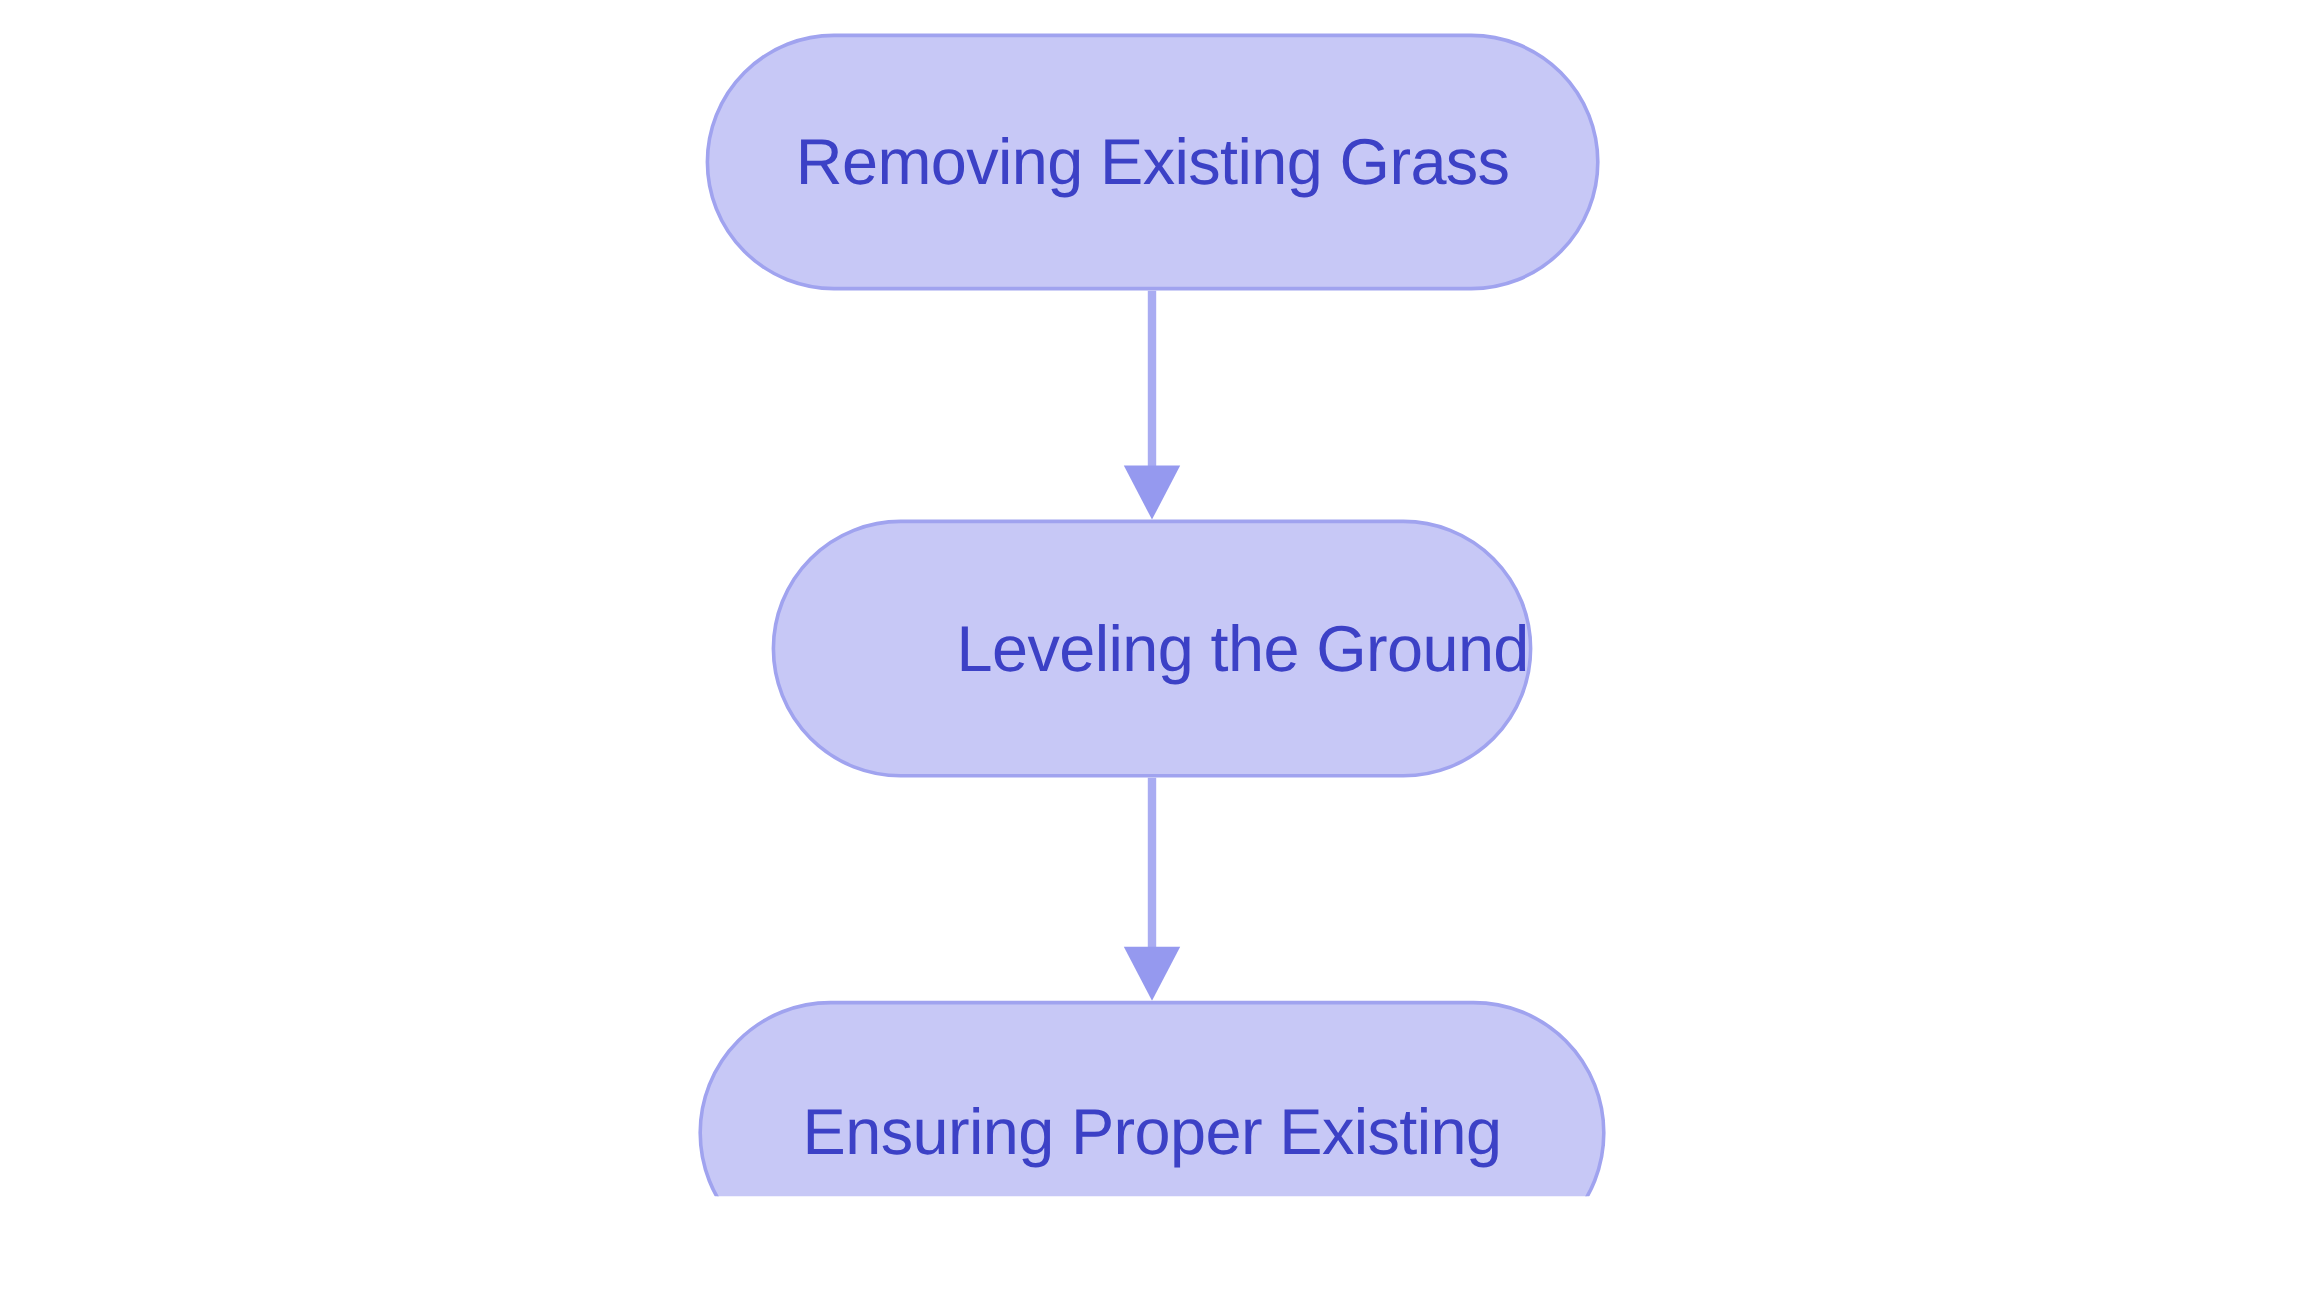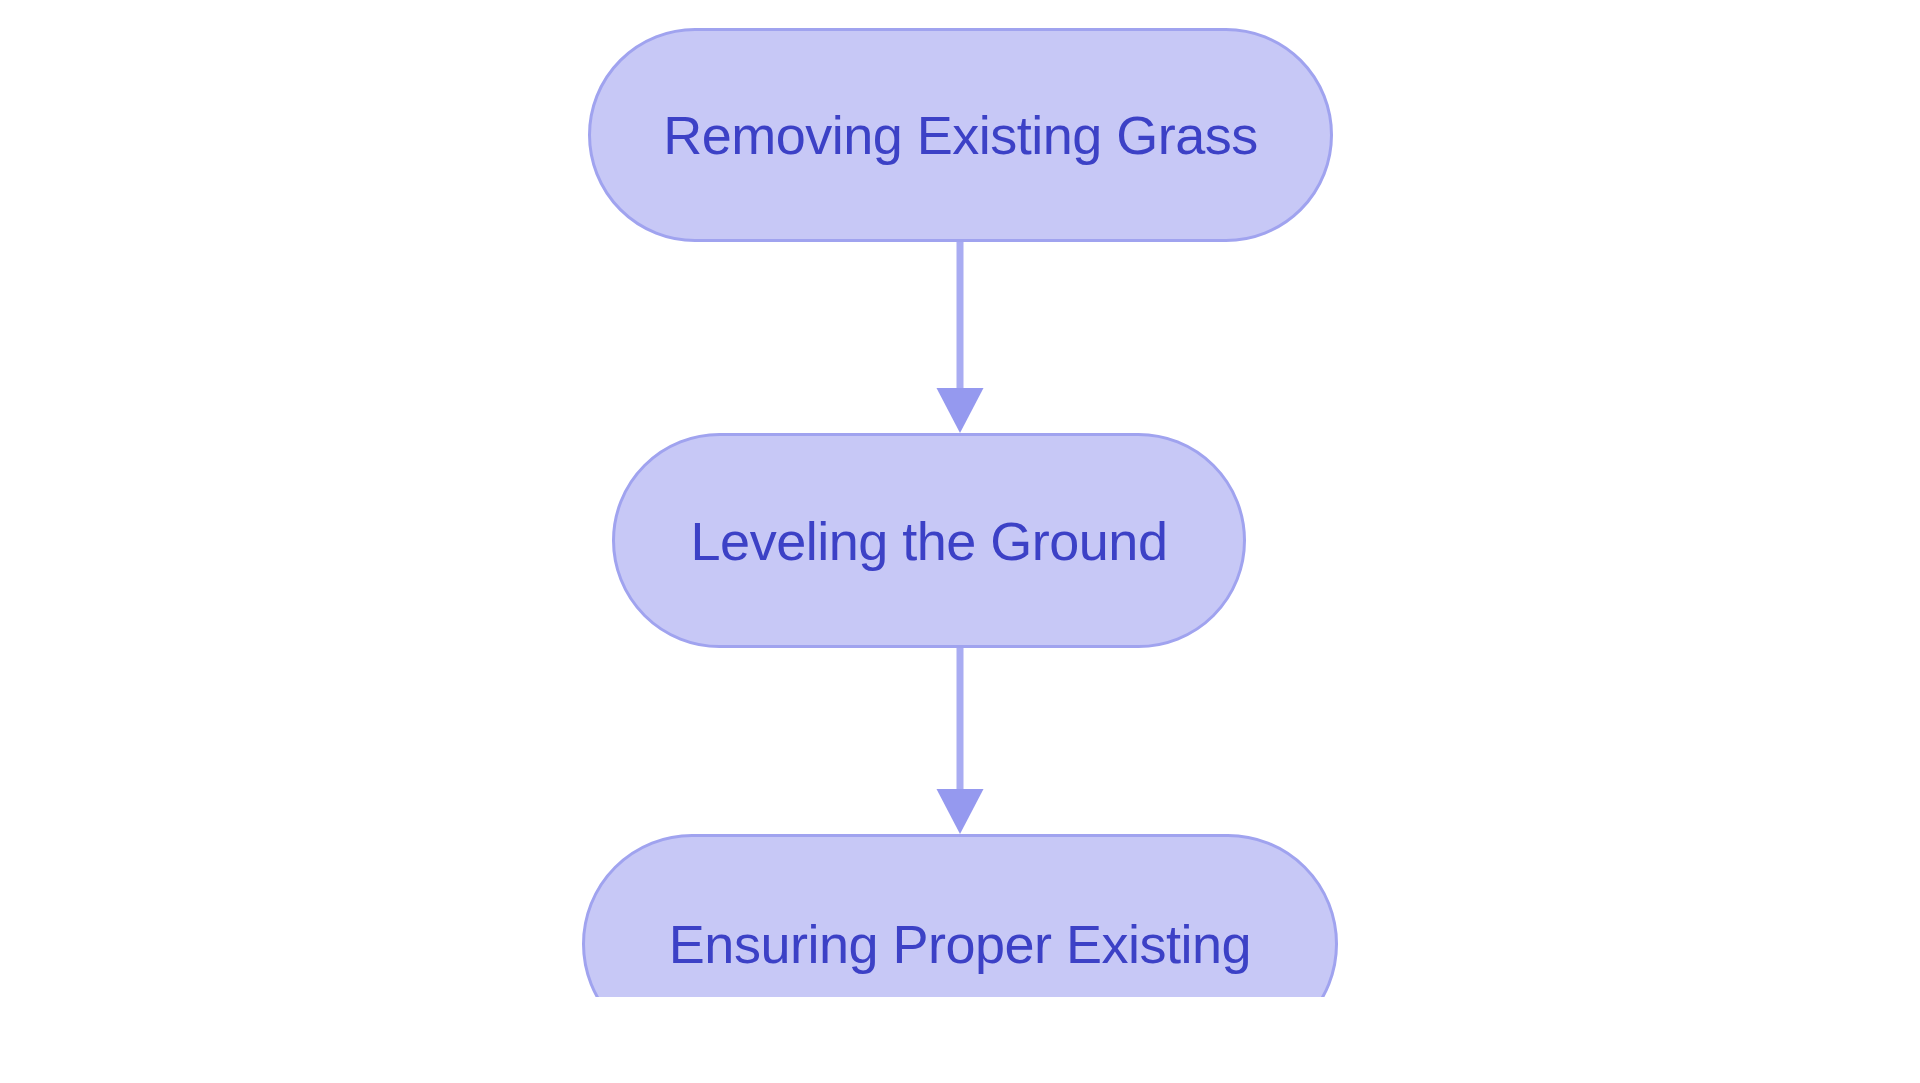--- a/index.html
+++ b/index.html
@@ -26,21 +26,21 @@
   }
   .node .node-label {
     color: var(--node-text, #3c41c6);
     font-size: 54px;
     font-weight: 400;
     letter-spacing: -0.5px;
     white-space: nowrap;
     text-align: center;
   }
   .node1 { left: 588px; top: 28px;  width: 745px; height: 214px; border-radius: 107px; }
-  .node2 { left: 612px; top: 433px; width: 634px; height: 215px; border-radius: 108px; }
+  .node2 { left: 643px; top: 433px; width: 634px; height: 215px; border-radius: 108px; justify-content: flex-end; }
   .node3 { left: 582px; top: 834px; width: 756px; height: 220px; border-radius: 110px; }
   .edge { position: absolute; display: block; }
   .edge1 { left: 930px; top: 242px; }
   .edge2 { left: 930px; top: 648px; }
   .edge line { stroke: var(--arrow-stem, #a9acf2); stroke-width: 7px; }
   .edge polygon { fill: var(--arrow-head, #9599ef); }
 </style>
 </head>
 <body>
 

